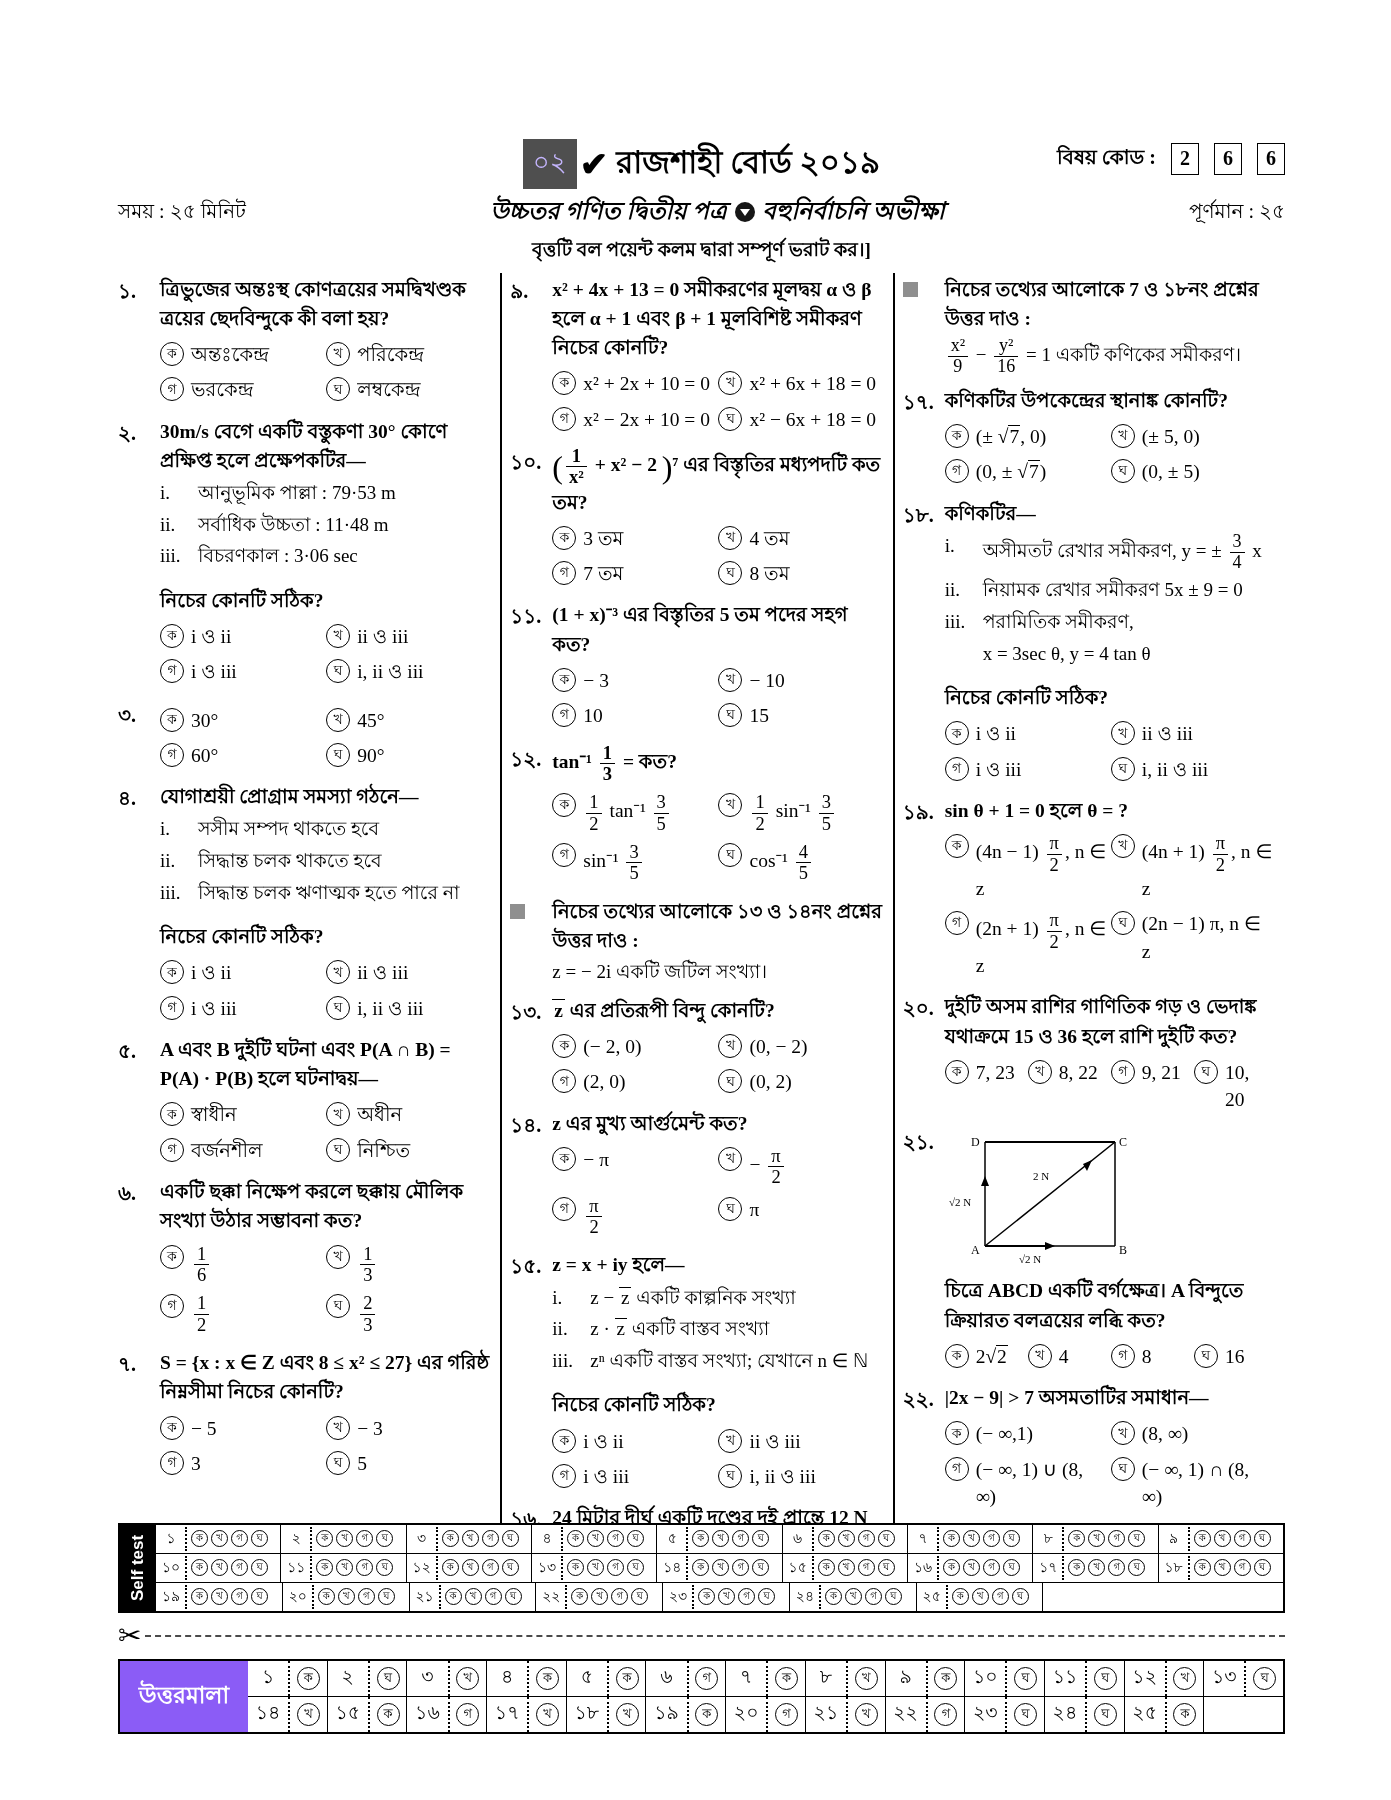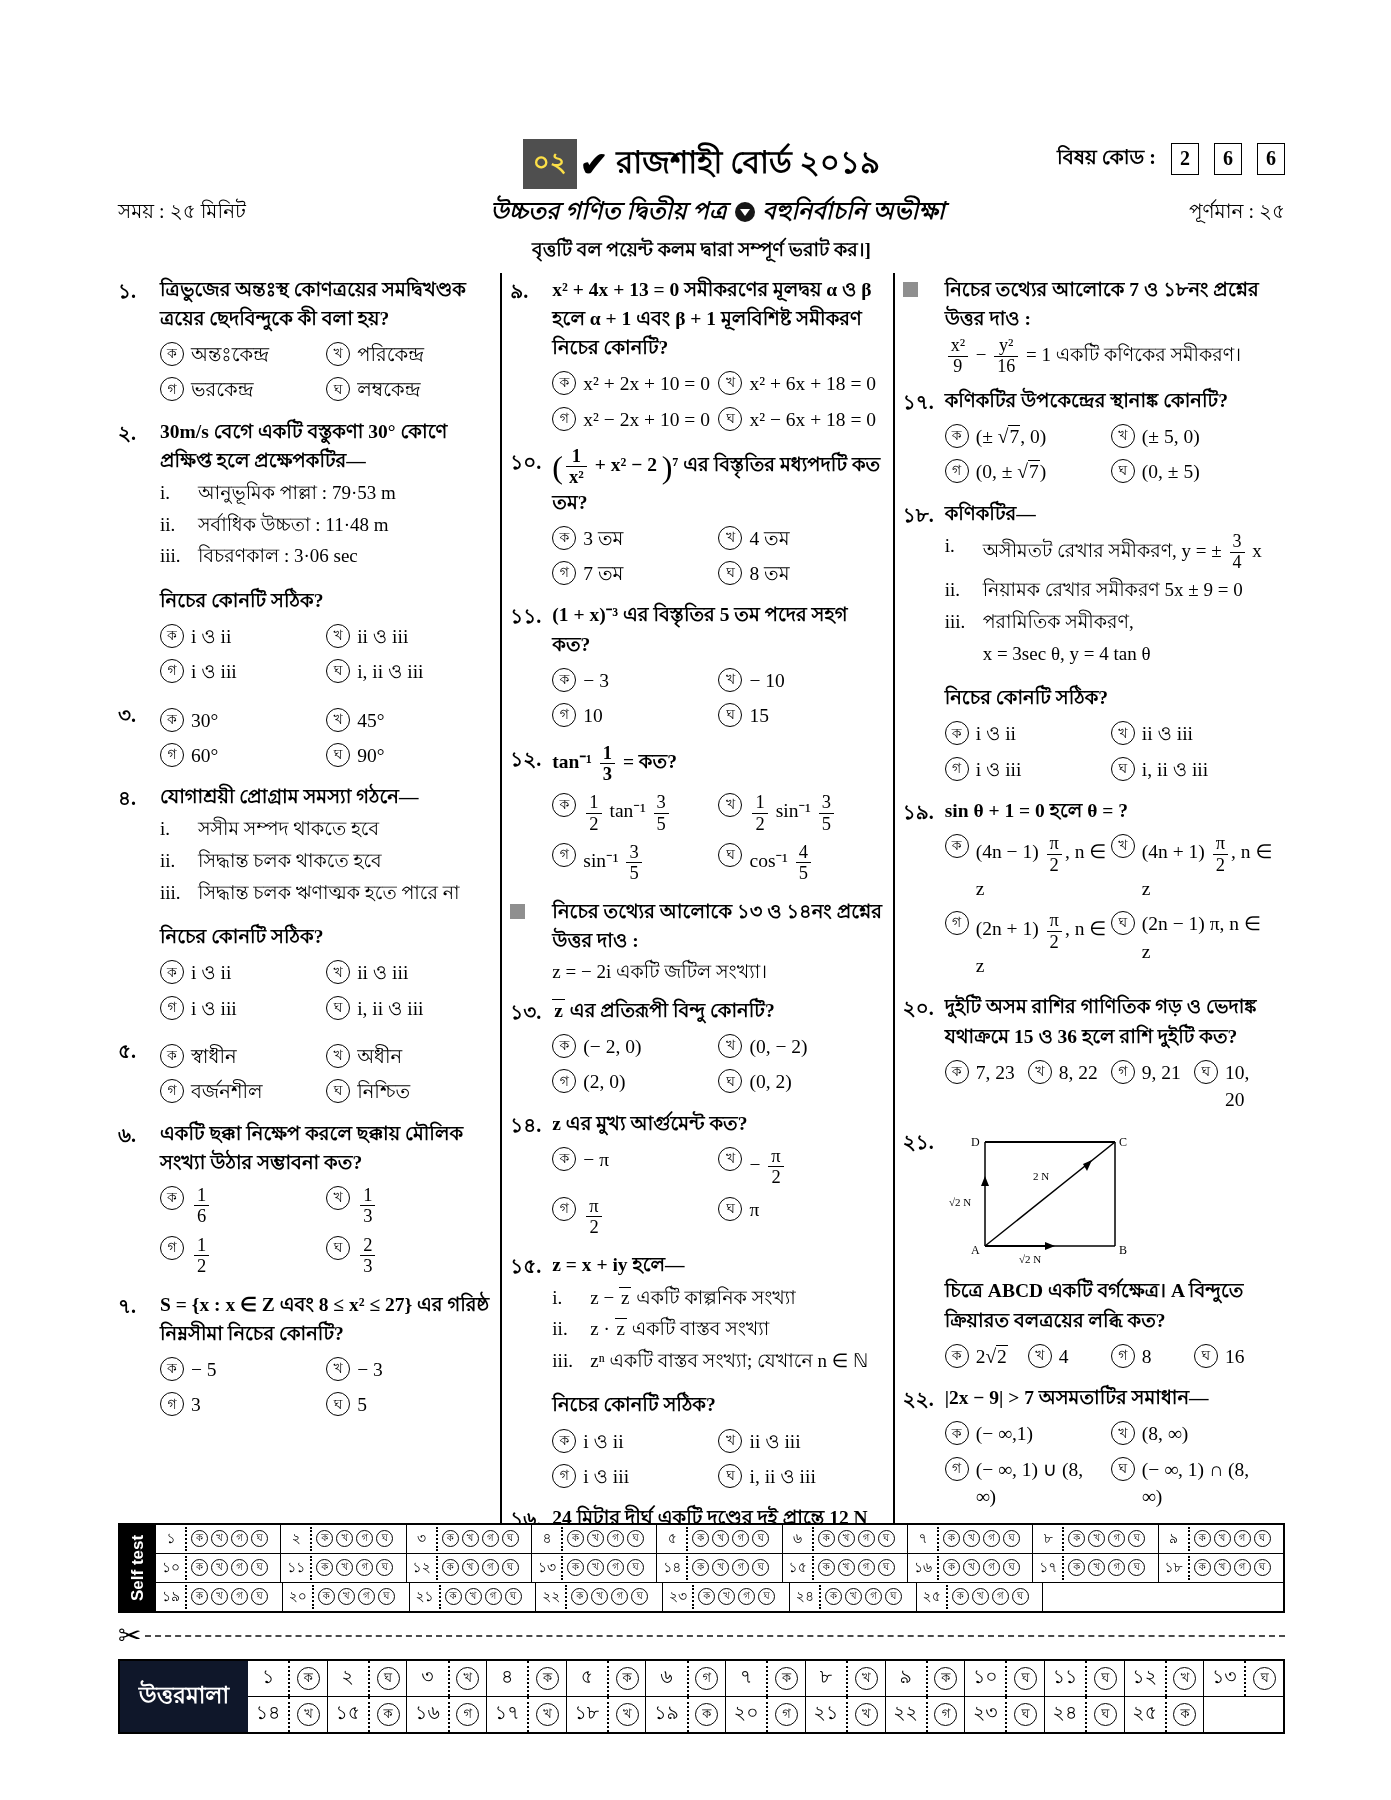--- a/index.html
+++ b/index.html
@@ -5,21 +5,21 @@
   html,body{margin:0;padding:0;background:#ffffff;}
   .page{
     position:relative; width:1391px; height:1800px; overflow:hidden;
     background:#fff; color:#000;
     font-family:"Liberation Serif", serif;
     padding:138px 106px 0 118px; box-sizing:border-box;
   }
   
   .h-top{position:relative; height:52px;}
   .h-center{position:absolute; left:0; right:0; text-align:center; white-space:nowrap;}
-  .setcode{background:#4f4f4f;color:#fde047;font-weight:bold;font-size:26px;padding:3px 10px;display:inline-block;vertical-align:middle;}
+  .setcode{background:#4f4f4f;color:#c4b5fd;font-weight:normal;font-size:26px;padding:3px 10px;display:inline-block;vertical-align:middle;}
   .check{font-size:34px;font-weight:bold;margin:0 8px 0 3px;vertical-align:middle;}
   .board{font-size:31px;font-weight:bold;vertical-align:middle;}
   .subjcode{position:absolute; right:0; top:4px; font-size:20px; font-weight:bold; display:flex; align-items:center; gap:15px;}
   .codebox{display:inline-flex;width:26px;height:30px;border:1.7px solid #000;align-items:center;justify-content:center;font-size:20px;font-weight:bold;background:#fff;}
   .h-sub{display:flex;justify-content:space-between;align-items:center;margin-top:2px;}
   .time,.marks{font-size:20px;}
   .subject{font-size:24px;font-weight:bold;display:flex;align-items:center;gap:8px;font-style:italic;}
   .dot-icon{display:inline-flex;width:20px;height:20px;border-radius:50%;background:#161616;align-items:center;justify-content:center;}
   .dot-icon .tri{width:0;height:0;border-left:5px solid transparent;border-right:5px solid transparent;border-top:7px solid #fff;}
   .note{text-align:center;font-size:19px;font-weight:bold;line-height:1.5;margin-top:4px;}
@@ -63,21 +63,21 @@
   .st-cell + .st-cell, .st-fill{border-left:1.6px solid #000;}
   .st-fill{flex:2;}
   .st-num{width:24px;text-align:center;font-size:14px;border-right:2px dotted #000;padding-right:2px;margin-right:1px;flex:none;}
   .st-circ{width:17px;height:17px;border:1.2px solid #000;border-radius:50%;font-size:10px;display:inline-flex;align-items:center;justify-content:center;flex:none;box-sizing:border-box;}
   
   .cutline{display:flex;align-items:center;margin:8px 0;height:30px;}
   .scissors{font-size:28px;line-height:1;margin-right:4px;}
   .dashes{flex:1;border-top:2.5px dashed #4a4a4a;}
   
   .anskey{display:flex;border:2.5px solid #000;}
-  .ak-label{background:#0f172a;color:#fff;width:128px;display:flex;align-items:center;justify-content:center;font-size:23px;font-weight:bold;flex:none;}
+  .ak-label{background:#8b5cf6;color:#fff;width:128px;display:flex;align-items:center;justify-content:center;font-size:23px;font-weight:bold;flex:none;}
   .ak-rows{flex:1;display:flex;flex-direction:column;}
   .ak-row{display:flex;flex:1;}
   .ak-row + .ak-row{border-top:1.8px solid #000;}
   .ak-cell{flex:1;display:flex;min-height:35px;}
   .ak-cell + .ak-cell{border-left:1.8px solid #000;}
   .ak-no{flex:1.1;display:flex;align-items:center;justify-content:center;border-right:2px dotted #000;font-size:19px;}
   .ak-ans{flex:1;display:flex;align-items:center;justify-content:center;}
   .ak-circ{width:23px;height:23px;border:1.3px solid #000;border-radius:50%;font-size:13px;display:inline-flex;align-items:center;justify-content:center;box-sizing:border-box;}
   .ak-blank{flex:1;border-left:1.8px solid #000;}
 </style>
@@ -233,20 +233,21 @@
               <div class="opt">
                 <span class="circ">ঘ</span>
                 <span class="optseg"><span class="t">i, ii ও iii</span></span>
               </div>
             </div>
           </div>
         </div>
         <div class="q">
           <div class="qno"><span class="num">৫</span></div>
           <div class="qbody">
+            <div class="qtext"><span class="t">A এবং B দুইটি ঘটনা এবং P(A ∩ B) = P(A) · P(B) হলে ঘটনাদ্বয়—</span></div>
             <div class="opts">
               <div class="opt">
                 <span class="circ">ক</span>
                 <span class="optseg"><span class="t">স্বাধীন</span></span>
               </div>
               <div class="opt">
                 <span class="circ">খ</span>
                 <span class="optseg"><span class="t">অধীন</span></span>
               </div>
               <div class="opt">

